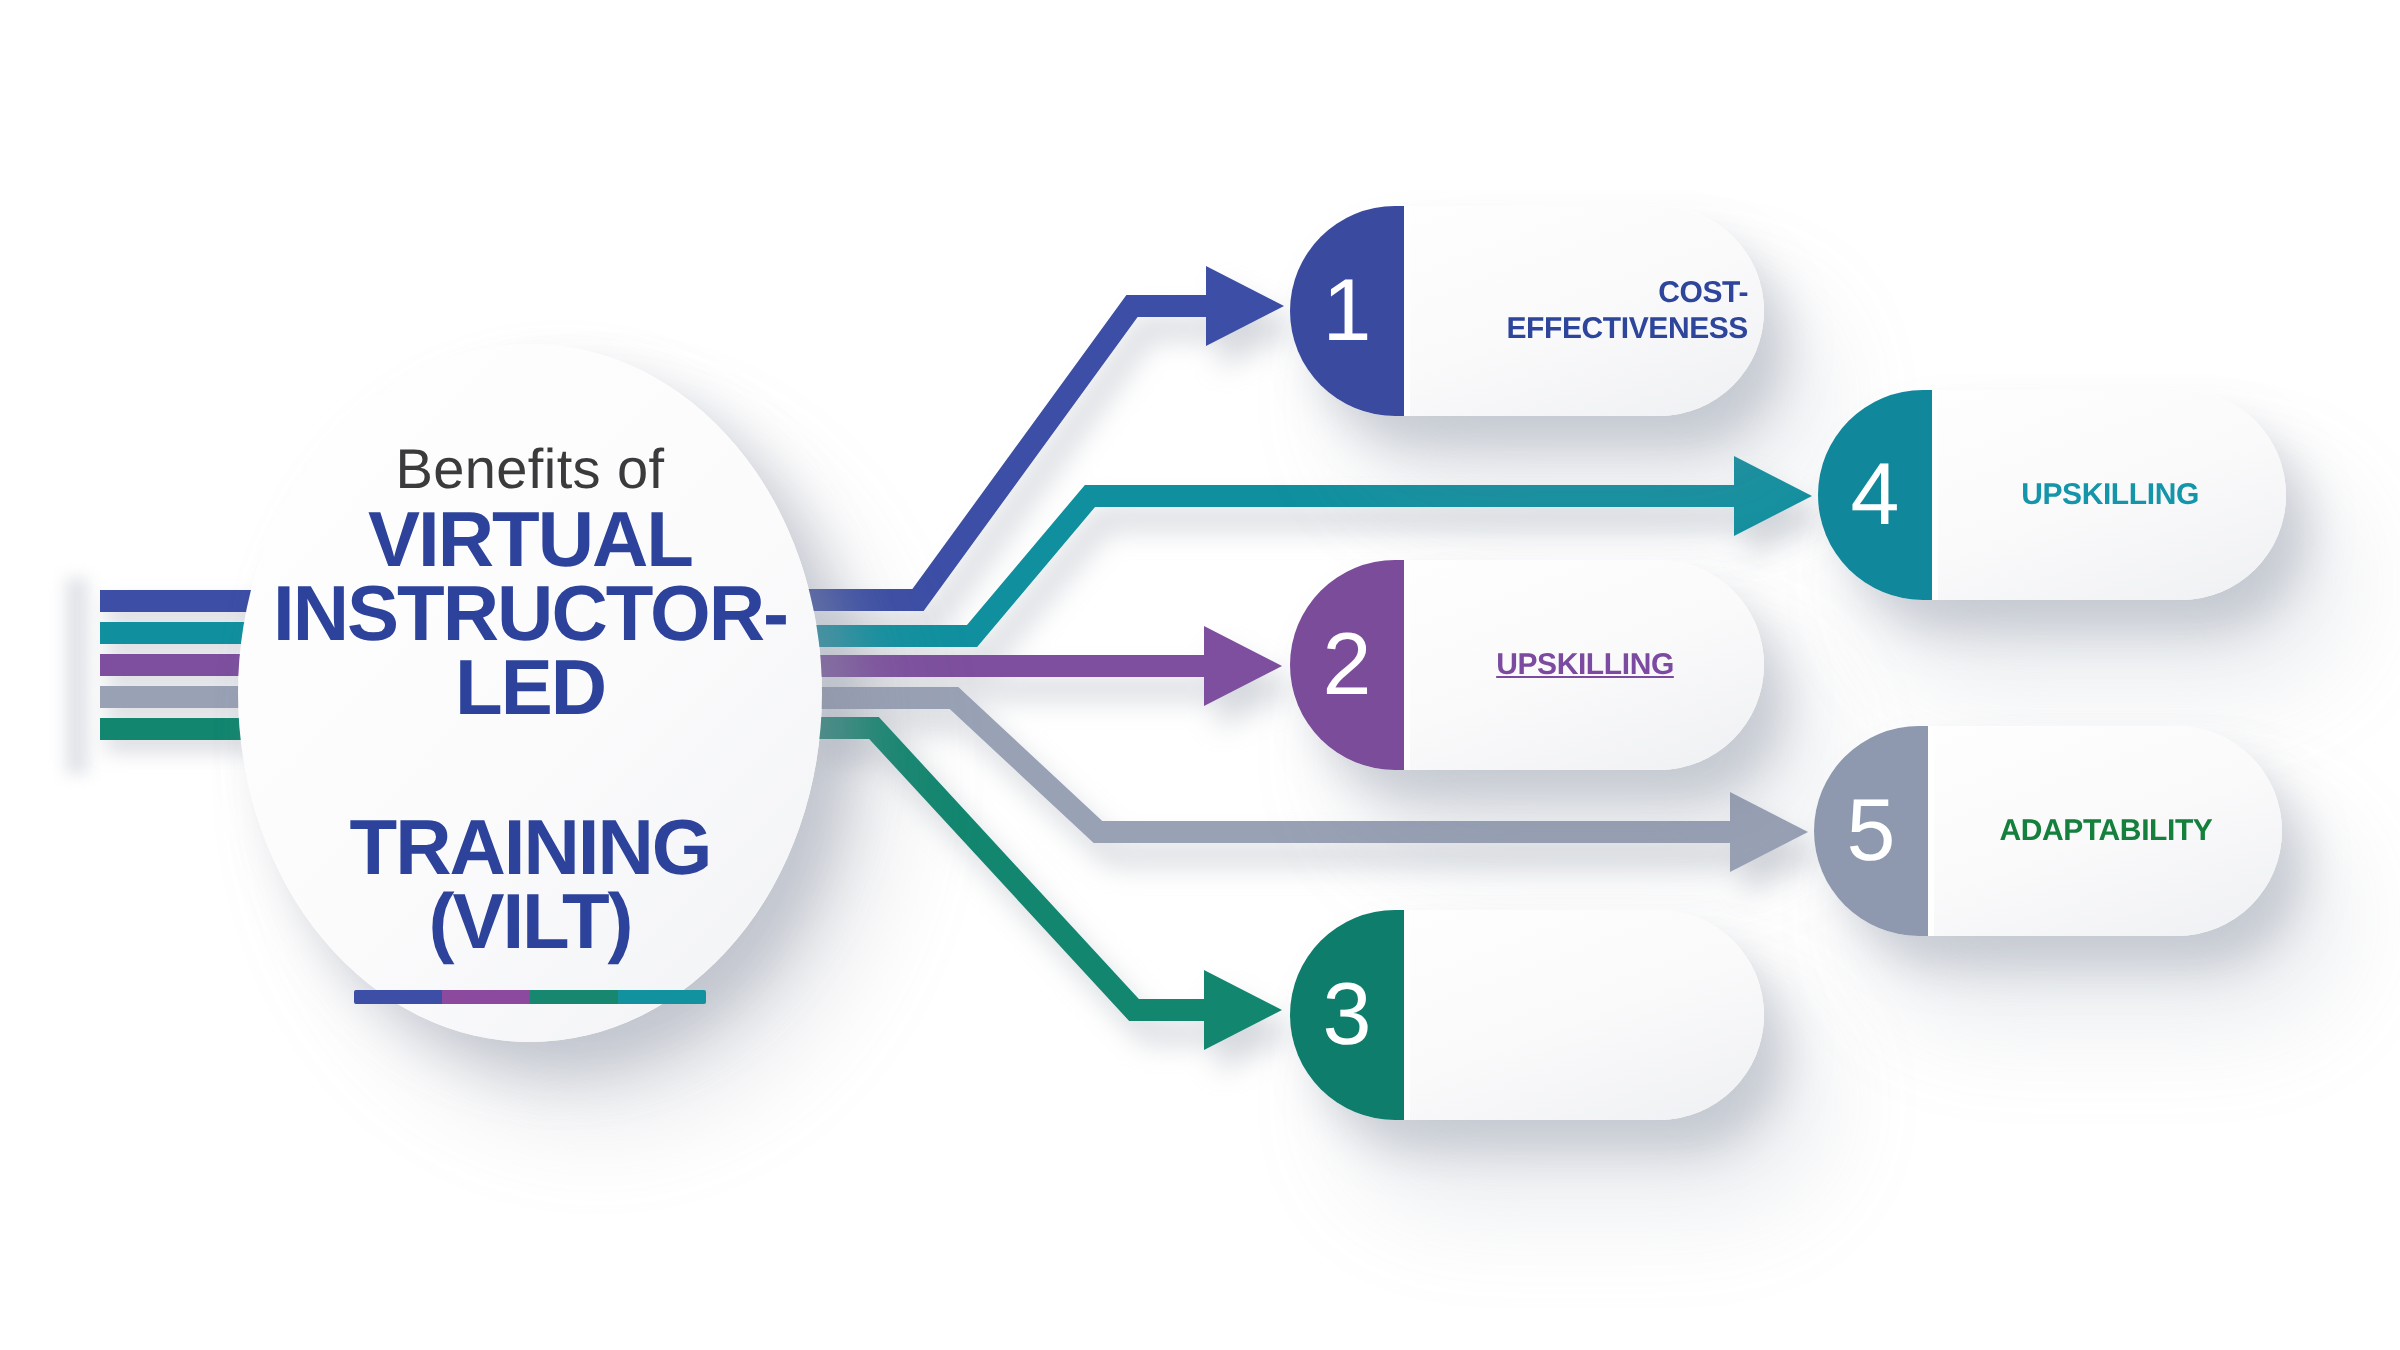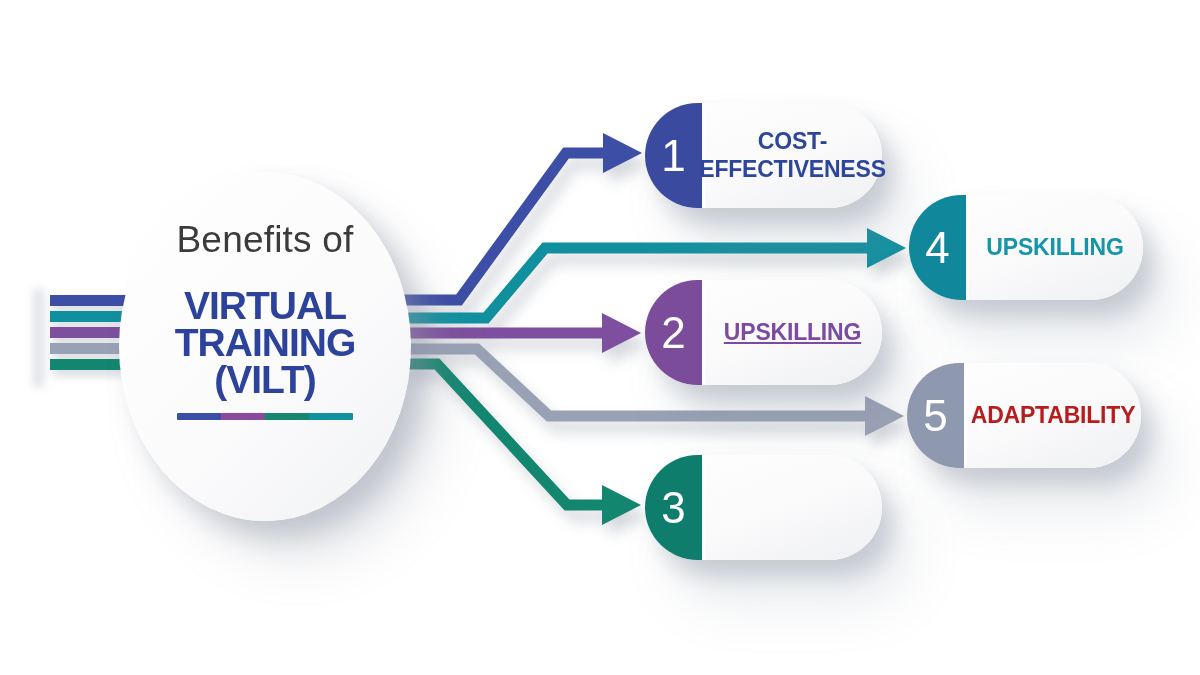--- a/index.html
+++ b/index.html
@@ -18,21 +18,21 @@
 
   
   .center-circle{
     position:absolute;left:119px;top:172px;width:292px;height:349px;
     border-radius:50%;z-index:2;
     background:linear-gradient(135deg,#ffffff 0%,#fbfbfc 55%,#f1f2f5 100%);
     box-shadow:16px 16px 26px rgba(138,146,162,0.40), 34px 40px 48px rgba(148,156,170,0.22);
     display:flex;flex-direction:column;align-items:center;
     padding-top:47px;box-sizing:border-box;text-align:center;
   }
-  .pretitle{font-size:37px;font-weight:400;letter-spacing:0.2px;margin-bottom:26px;}
+  .pretitle{font-size:28px;font-weight:400;letter-spacing:0.2px;margin-bottom:1px;}
   .title-line{font-size:39px;font-weight:700;line-height:37px;letter-spacing:-1px;}
   .title-underline{margin-top:15px;width:176px;height:7px;display:flex;border-radius:1px;overflow:hidden;}
   .title-underline span{flex:1 1 0;height:100%;}
 
   
   .badge{position:absolute;z-index:3;width:237px;height:105px;}
   .badge.right{width:234px;}
   .pill{
     position:absolute;inset:0;border-radius:53px;
     background:linear-gradient(160deg,#ffffff 0%,#fafafb 55%,#eff0f3 100%);
@@ -40,21 +40,21 @@
   }
   .cap{
     position:absolute;left:0;top:0;bottom:0;width:57px;
     border-radius:53px 0 0 53px;border-right:3px solid #ffffff;
     display:flex;align-items:center;justify-content:center;
   }
   .num{color:#ffffff;font-size:44px;font-weight:400;line-height:1;}
   .label{
     position:absolute;left:66px;right:8px;top:0;height:100%;
     display:flex;align-items:center;justify-content:center;
-    text-align:center;font-weight:700;font-size:23px;line-height:1.2;letter-spacing:-0.2px;
+    text-align:right;font-weight:700;font-size:15px;line-height:1.2;letter-spacing:-0.2px;
   }
   .b1{left:645px;top:103px;}
   .b2{left:645px;top:280px;}
   .b3{left:645px;top:455px;}
   .b4{left:909px;top:195px;}
   .b5{left:907px;top:363px;}
 </style>
 </head>
 <body>
 
@@ -94,21 +94,22 @@
       <g>
         <polyline class="flow-line" points="404,364 437,364 567,505 602,505" style="stroke: rgb(18, 134, 111);"></polyline>
         <polygon points="602,485 641,505 602,525" style="fill: rgb(18, 134, 111);"></polygon>
       </g>
     </g>
   </svg>
 
   <div class="center-circle">
     <div class="pretitle" style="color: rgb(59, 59, 61);">Benefits of</div>
     <div class="title-line" style="color: rgb(45, 67, 155);">VIRTUAL</div>
-    <div class="title-line" style="color: rgb(45, 67, 155);">TRAINING</div>
+    <div class="title-line" style="color: rgb(45, 67, 155);">INSTRUCTOR-LED</div>
+    <div class="title-line" style="color: rgb(45, 67, 155); margin-top: 43px;">TRAINING</div>
     <div class="title-line" style="color: rgb(45, 67, 155); text-align: right;">(VILT)</div>
     <div class="title-underline">
       <span style="background: rgb(60, 78, 165);"></span>
       <span style="background: rgb(140, 74, 158);"></span>
       <span style="background: rgb(23, 136, 111);"></span>
       <span style="background: rgb(18, 145, 158);"></span>
     </div>
   </div>
 
   <div class="badge b1">
@@ -140,16 +141,16 @@
       <span class="num">4</span>
     </div>
     <div class="label" style="color: rgb(20, 149, 169);">UPSKILLING</div>
   </div>
 
   <div class="badge right b5">
     <div class="pill"></div>
     <div class="cap" style="background: rgb(142, 152, 174);">
       <span class="num">5</span>
     </div>
-    <div class="label" style="color: #b91c1c;">ADAPTABILITY</div>
+    <div class="label" style="color: #15803d;">ADAPTABILITY</div>
   </div>
 
 </div>
 
 </body></html>

